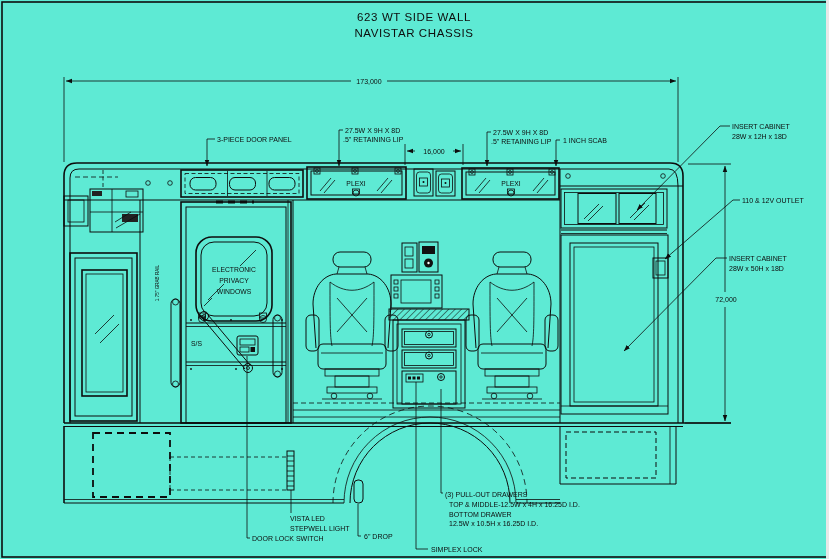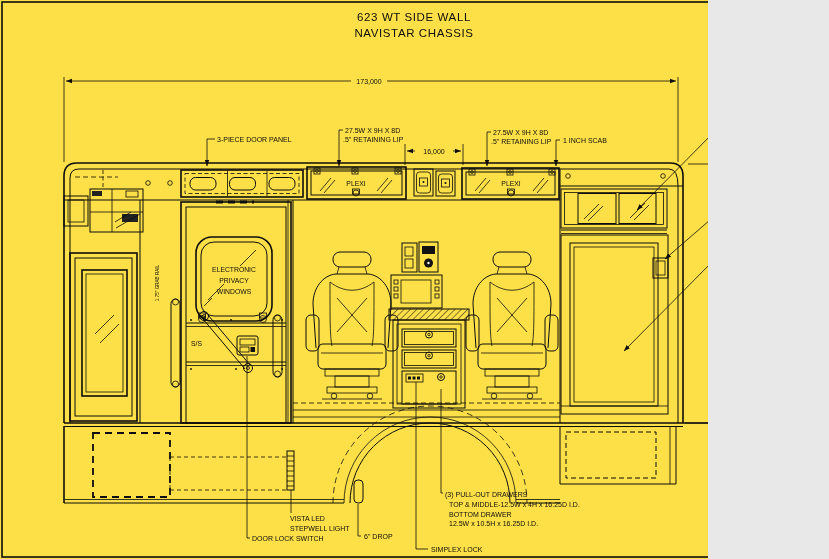--- a/index.html
+++ b/index.html
@@ -1,16 +1,16 @@
 <!DOCTYPE html>
 <html><head>
 <meta charset="utf-8">
 <style>
   html,body{margin:0;padding:0;background:#e8e8e8;}
-  #stage{position:relative;width:708px;height:559px;background:#fde047;overflow:hidden;
+  #stage{position:relative;width:826px;height:559px;background:#5eead4;overflow:hidden;
          font-family:"Liberation Sans","DejaVu Sans",sans-serif;}
   svg{position:absolute;left:0;top:0;}
   svg text{fill:#0d0d0d;font-family:"Liberation Sans","DejaVu Sans",sans-serif;}
   .t-title{font-size:11.5px;letter-spacing:.6px;}
   .t-dim{font-size:7px;}
   .t-call{font-size:7px;}
   .t-tiny{font-size:6.8px;}
   .t-micro{font-size:4.6px;}
   .ln{stroke:#0d0d0d;fill:none;stroke-width:1;}
   .ln-h{stroke:#0d0d0d;fill:none;stroke-width:1.6;}

